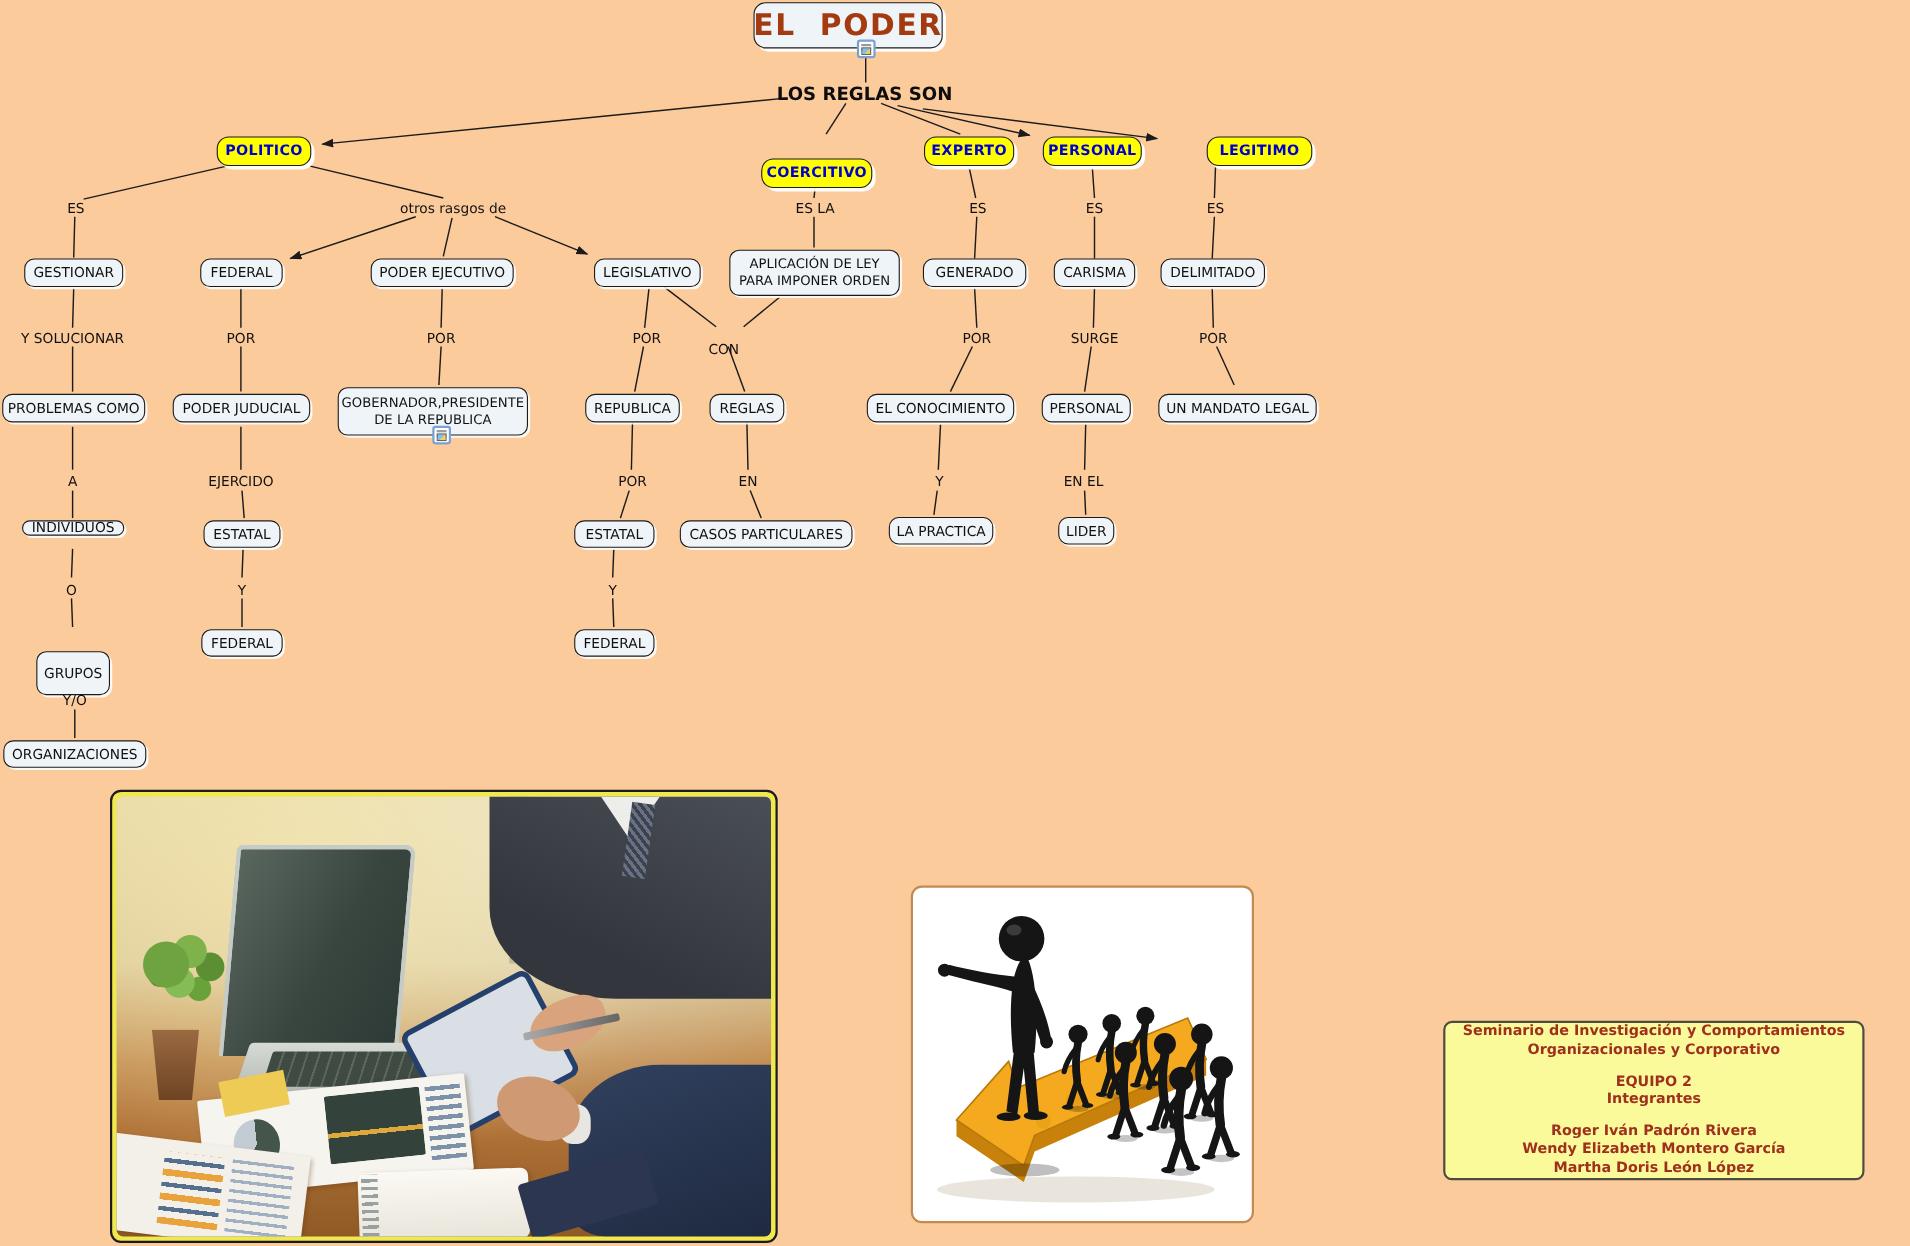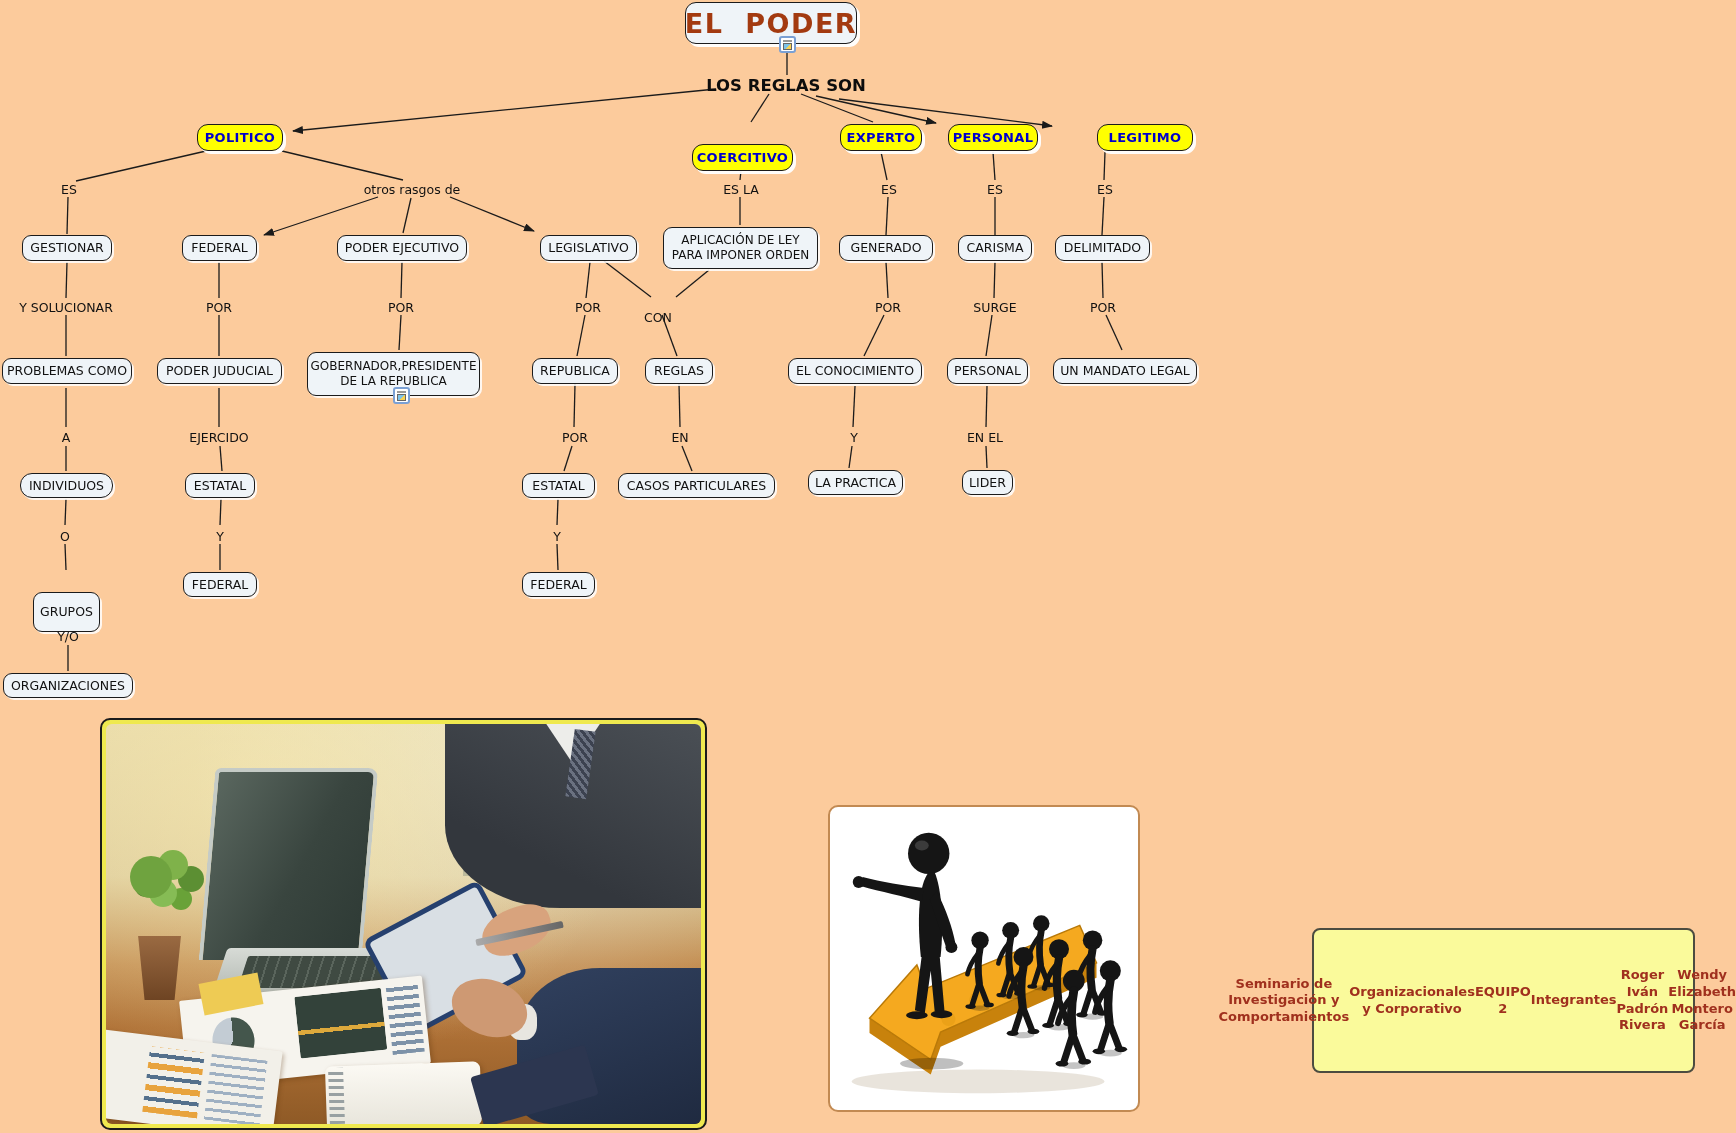--- a/index.html
+++ b/index.html
@@ -89,21 +89,21 @@
   .ph-clipboard{left:62%;top:84%;width:20%;height:13%;background:#2c3650;transform:rotate(-16deg);border-radius:4px;}
   
   #leader-box{
     position:absolute;left:828px;top:805px;width:312px;height:307px;box-sizing:border-box;
     background:#fff;border:2px solid #C28A52;border-radius:10px;overflow:hidden;
   }
   
   #credits{
     position:absolute;left:1312px;top:928px;width:383px;height:145px;box-sizing:border-box;
     background:#FAFA9B;border:2px solid #4c4c40;border-radius:8px;
-    display:flex;flex-direction:row;justify-content:center;align-items:center;
+    display:flex;flex-direction:column;justify-content:center;align-items:center;
     color:#A0301E;font-weight:bold;font-size:13px;line-height:1.28;text-align:center;
   }
   .credit-gap{height:12px;}
 </style>
 </head>
 <body>
 
 <div id="stage">
   <svg id="edge-layer" width="1736" height="1133" viewBox="0 0 1736 1133">
     <defs>
@@ -213,21 +213,21 @@
       <div class="node concept" style="left: 645px; top: 358px; width: 68px; height: 26px;">REGLAS</div>
       <div class="node concept" style="left: 788px; top: 358px; width: 134px; height: 26px;">EL CONOCIMIENTO</div>
       <div class="node concept" style="left: 947px; top: 358px; width: 81px; height: 26px;">PERSONAL</div>
       <div class="node concept" style="left: 1053px; top: 358px; width: 144px; height: 26px;">UN MANDATO LEGAL</div>
       <div class="node link" style="left: 66px; top: 430px;">A</div>
       <div class="node link" style="left: 219px; top: 430px;">EJERCIDO</div>
       <div class="node link" style="left: 575px; top: 430px;">POR</div>
       <div class="node link" style="left: 680px; top: 430px;">EN</div>
       <div class="node link" style="left: 854px; top: 430px;">Y</div>
       <div class="node link" style="left: 985px; top: 430px;">EN EL</div>
-      <div class="node concept" style="left: 20px; top: 473px; width: 93px; height: 25px; border-radius: 12px;">INDIVIDUOS</div>
+      <div class="node concept" style="left: 20px; top: 473px; width: 93px; height: 14px; border-radius: 12px;">INDIVIDUOS</div>
       <div class="node concept" style="left: 185px; top: 473px; width: 70px; height: 25px;">ESTATAL</div>
       <div class="node concept" style="left: 522px; top: 473px; width: 73px; height: 25px;">ESTATAL</div>
       <div class="node concept" style="left: 618px; top: 473px; width: 157px; height: 25px;">CASOS PARTICULARES</div>
       <div class="node concept" style="left: 808px; top: 470px; width: 95px; height: 25px;">LA PRACTICA</div>
       <div class="node concept" style="left: 962px; top: 470px; width: 51px; height: 25px;">LIDER</div>
       <div class="node link" style="left: 65px; top: 529px;">O</div>
       <div class="node link" style="left: 220px; top: 529px;">Y</div>
       <div class="node link" style="left: 557px; top: 529px;">Y</div>
       <div class="node concept" style="left: 33px; top: 592px; width: 67px; height: 40px;">GRUPOS</div>
       <div class="node concept" style="left: 183px; top: 572px; width: 74px; height: 25px;">FEDERAL</div>

